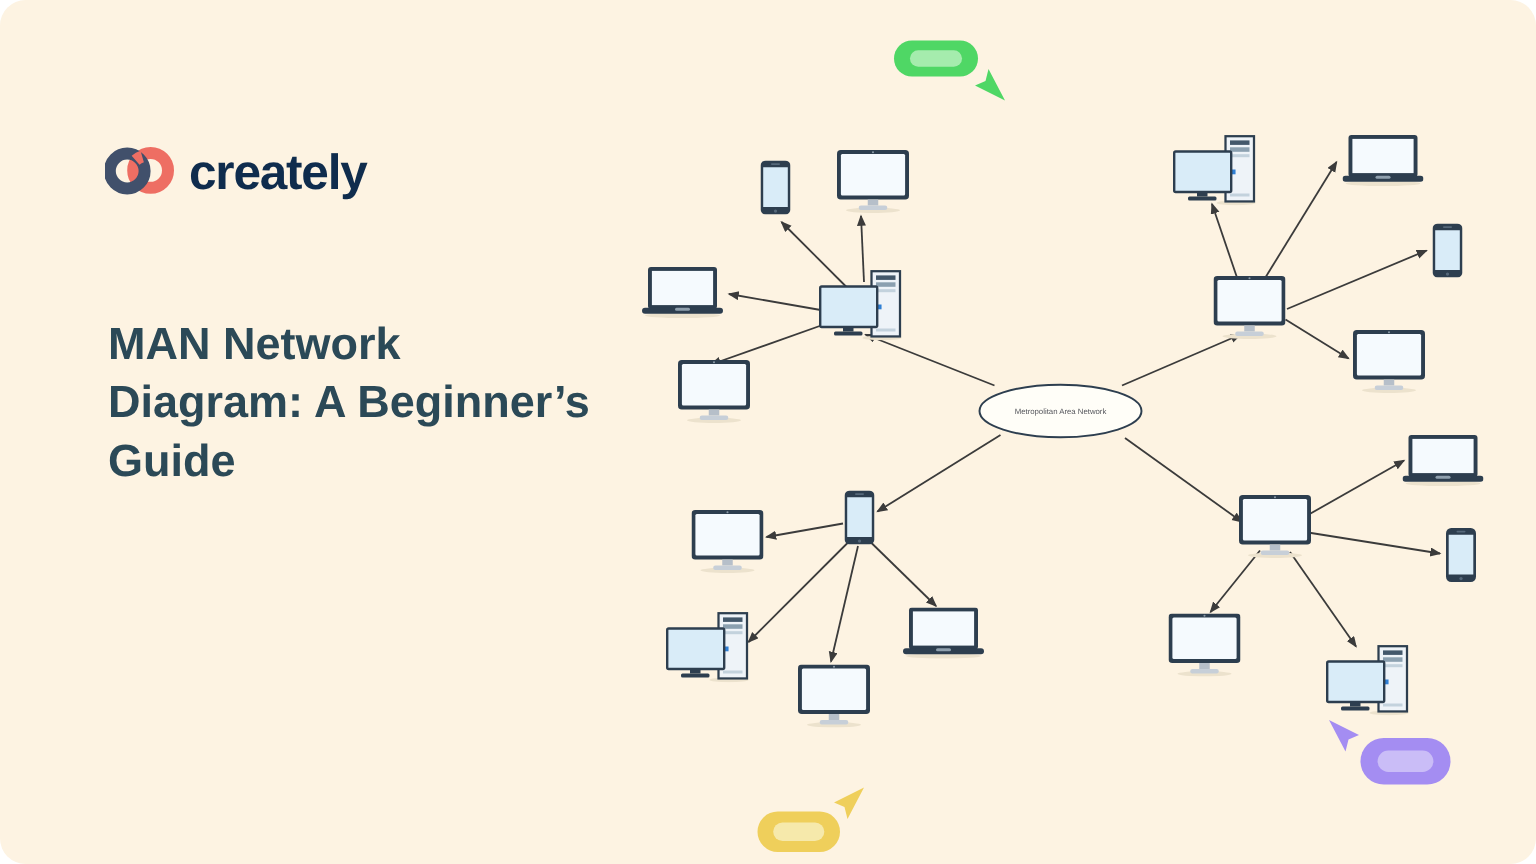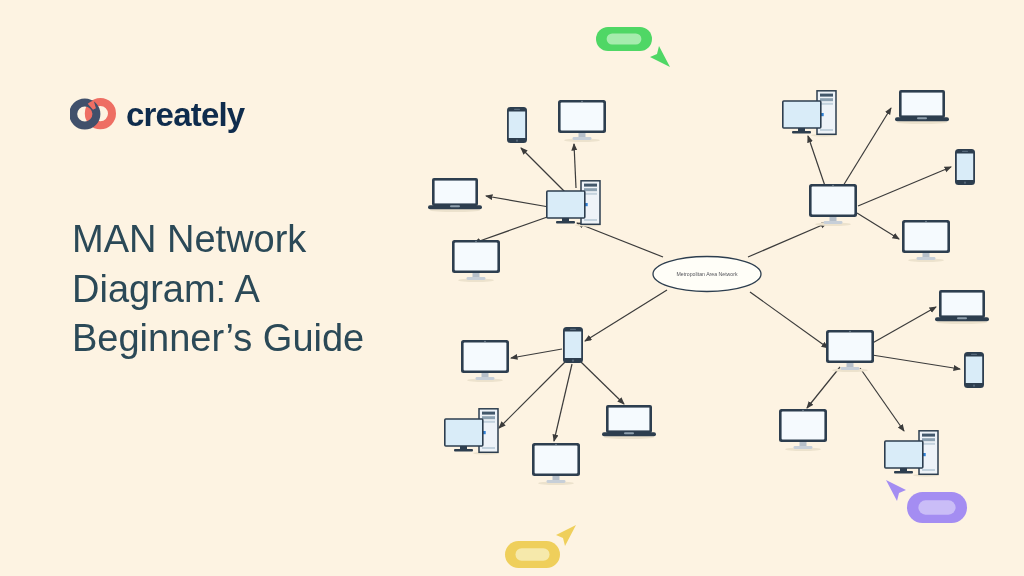--- a/index.html
+++ b/index.html
@@ -1,21 +1,21 @@
 <!DOCTYPE html>
 <html><head>
 <meta charset="utf-8">
 <style>
   html,body{margin:0;padding:0;}
   body{width:1024px;height:576px;overflow:hidden;font-family:"Liberation Sans",sans-serif;}
-  #stage{position:relative;width:1024px;height:576px;background:#fdf3e2;}
+  #stage{position:relative;width:1024px;height:576px;background:#fdf3e2;border-radius:17px;}
   #brand{position:absolute;left:70px;top:96px;display:flex;align-items:center;gap:8px;}
   #brand .rings{display:block;}
   #brand .wordmark{font-size:33px;font-weight:700;letter-spacing:-0.8px;color:#0f2c4d;line-height:1;}
-  #headline{position:absolute;left:72px;top:190px;width:322px;font-size:38px;line-height:1.3;font-weight:400;color:#2b4957;}
+  #headline{position:absolute;left:72px;top:190px;width:322px;font-size:30px;line-height:1.3;font-weight:700;color:#2b4957;}
   #diagram-svg{position:absolute;left:0;top:0;}
   .edge{fill:none;}
   .ellipse-label{font-family:"Liberation Sans",sans-serif;font-size:5.2px;fill:#55565c;}
 </style>
 </head>
 <body>
 
 <div id="stage">
 
   <div id="brand">

